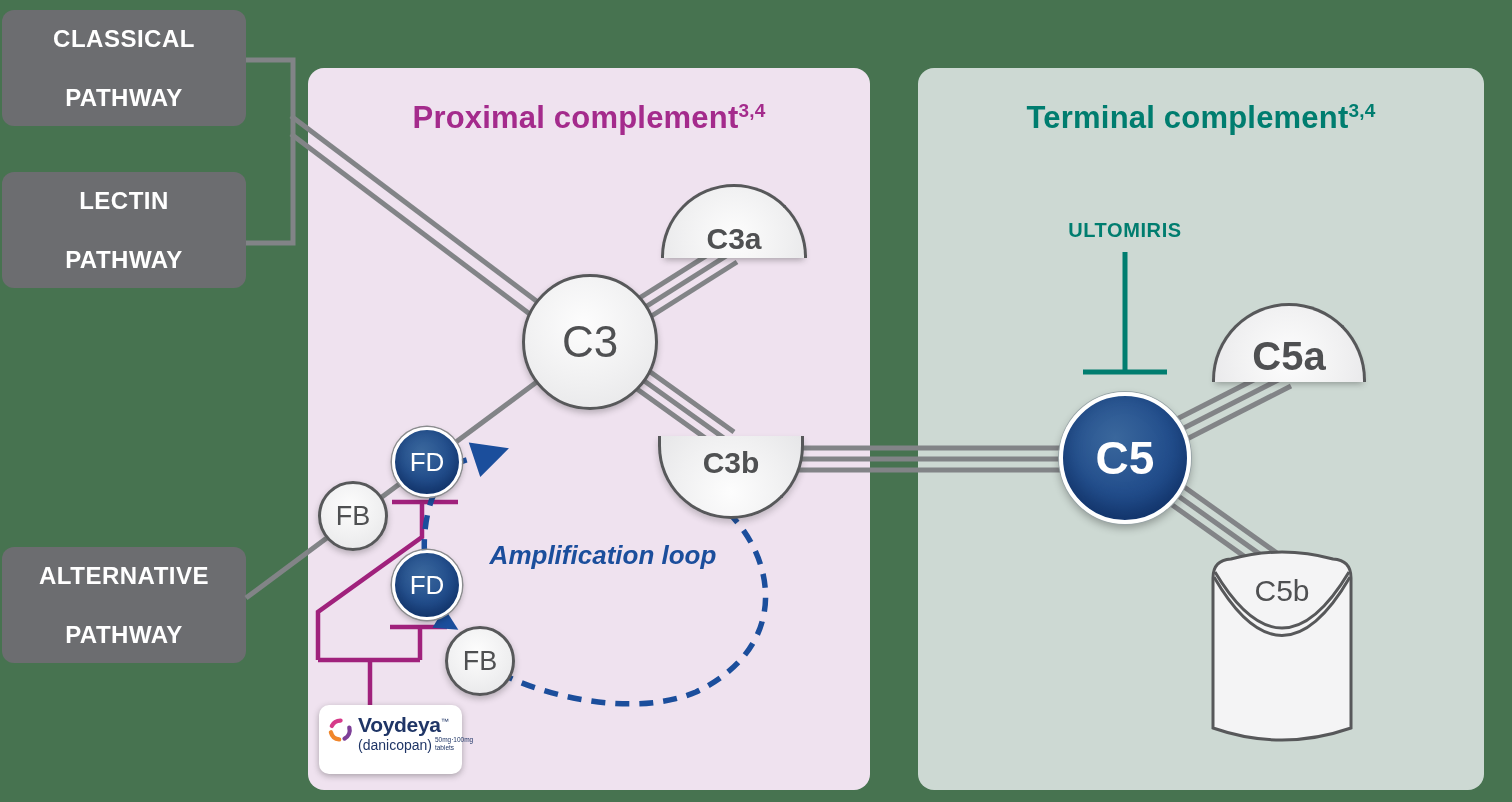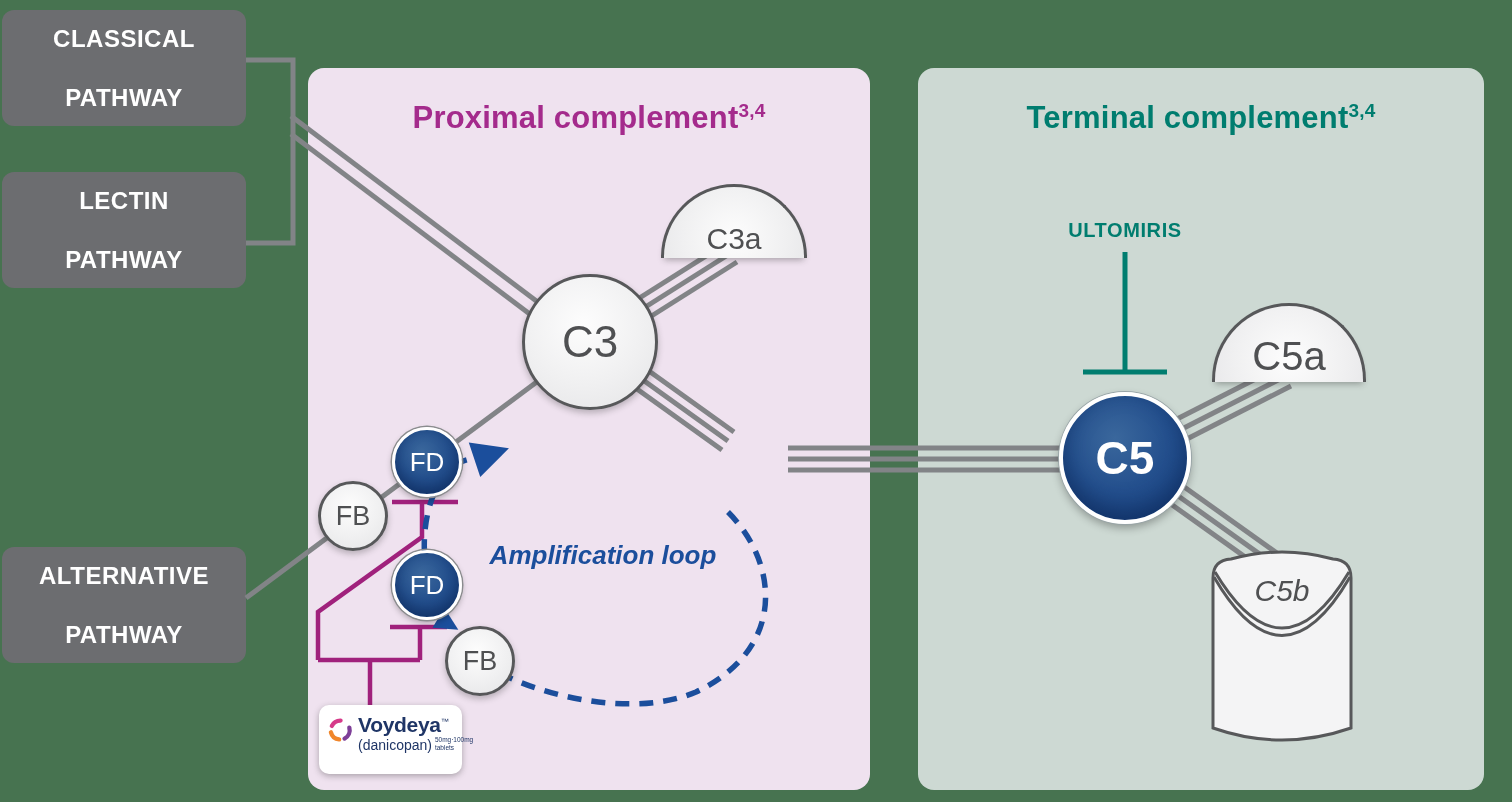--- a/index.html
+++ b/index.html
@@ -57,36 +57,36 @@
   .node.fd2{left:392px;top:550px;}
   .node.c5{
     left:1059px;top:392px;width:124px;height:124px;font-size:46px;font-weight:700;
     border-width:4px;
     box-shadow:0 0 0 1px #99a5a8, 0 4px 8px rgba(0,0,0,.3), inset 0 -10px 22px rgba(10,35,80,.55);
   }
 
   
   .arch{position:absolute;z-index:3;color:#4F5052;
     background:radial-gradient(circle at 50% 70%, #fdfdfd 0%, #f0f0f1 60%, #e6e6e8 100%);
-    display:flex;justify-content:center;}
+    display:flex;justify-content:center;font-weight:bold;}
   .arch-up{border:3px solid #57585A;border-bottom:none;border-radius:999px 999px 0 0;
     align-items:flex-end;box-shadow:0 5px 6px -3px rgba(40,40,40,.35);}
   .arch-down{border:3px solid #57585A;border-top:none;border-radius:0 0 999px 999px;
     align-items:flex-start;box-shadow:0 4px 6px rgba(40,40,40,.22);}
   .arch.c3a{left:661px;top:184px;width:140px;height:69px;font-size:30px;padding-bottom:2px;}
   .arch.c3b{left:658px;top:436px;width:140px;height:70px;font-size:30px;padding-top:10px;}
   .arch.c5a{left:1212px;top:303px;width:148px;height:73px;font-size:40px;padding-bottom:3px;}
 
   
   .ultomiris{position:absolute;left:1025px;top:219px;width:200px;text-align:center;
     color:#007D6F;font-size:20px;font-weight:700;letter-spacing:.6px;z-index:3;}
   .amploop{position:absolute;left:458px;top:540px;width:290px;text-align:center;
     color:#1B4E9C;font-size:26px;font-weight:700;z-index:3;font-style:italic;}
   .mac-label{position:absolute;z-index:3;color:#4F5052;text-align:center;}
-  .mac-label.c5b{left:1212px;top:574px;width:140px;font-size:30px;font-style:italic;}
+  .mac-label.c5b{left:1212px;top:574px;width:140px;font-size:30px;}
   .mac-label.mac{left:1212px;top:652px;width:140px;font-size:34px;}
 
   
   .voydeya{
     position:absolute;left:319px;top:705px;width:143px;height:69px;z-index:4;
     background:#fff;border-radius:10px;box-shadow:0 2px 6px rgba(40,40,40,.35);
     display:flex;align-items:flex-start;padding:9px 8px 0 8px;box-sizing:border-box;gap:5px;
   }
   .voydeya .mark{flex:0 0 auto;margin-top:3px;}
   .voydeya .text{display:flex;flex-direction:column;line-height:1.05;}
@@ -196,20 +196,21 @@
   </div>
   <div class="panel-title terminal">
     <span>Terminal complement</span><sup>3,4</sup>
   </div>
 
   <div class="ultomiris">ULTOMIRIS</div>
   <div class="amploop">Amplification loop</div>
 
   <div class="node c3">C3</div>
   <div class="arch arch-up c3a">C3a</div>
+  <div class="arch arch-down c3b">C3b</div>
   <div class="node fb fb1">FB</div>
   <div class="node blue fd fd1">FD</div>
   <div class="node blue fd fd2">FD</div>
   <div class="node fb fb2">FB</div>
   <div class="node blue c5">C5</div>
   <div class="arch arch-up c5a">C5a</div>
   <div class="mac-label c5b">C5b</div>
 
   <div class="voydeya">
     <svg class="mark" width="26" height="26" viewBox="0 0 24 24">

